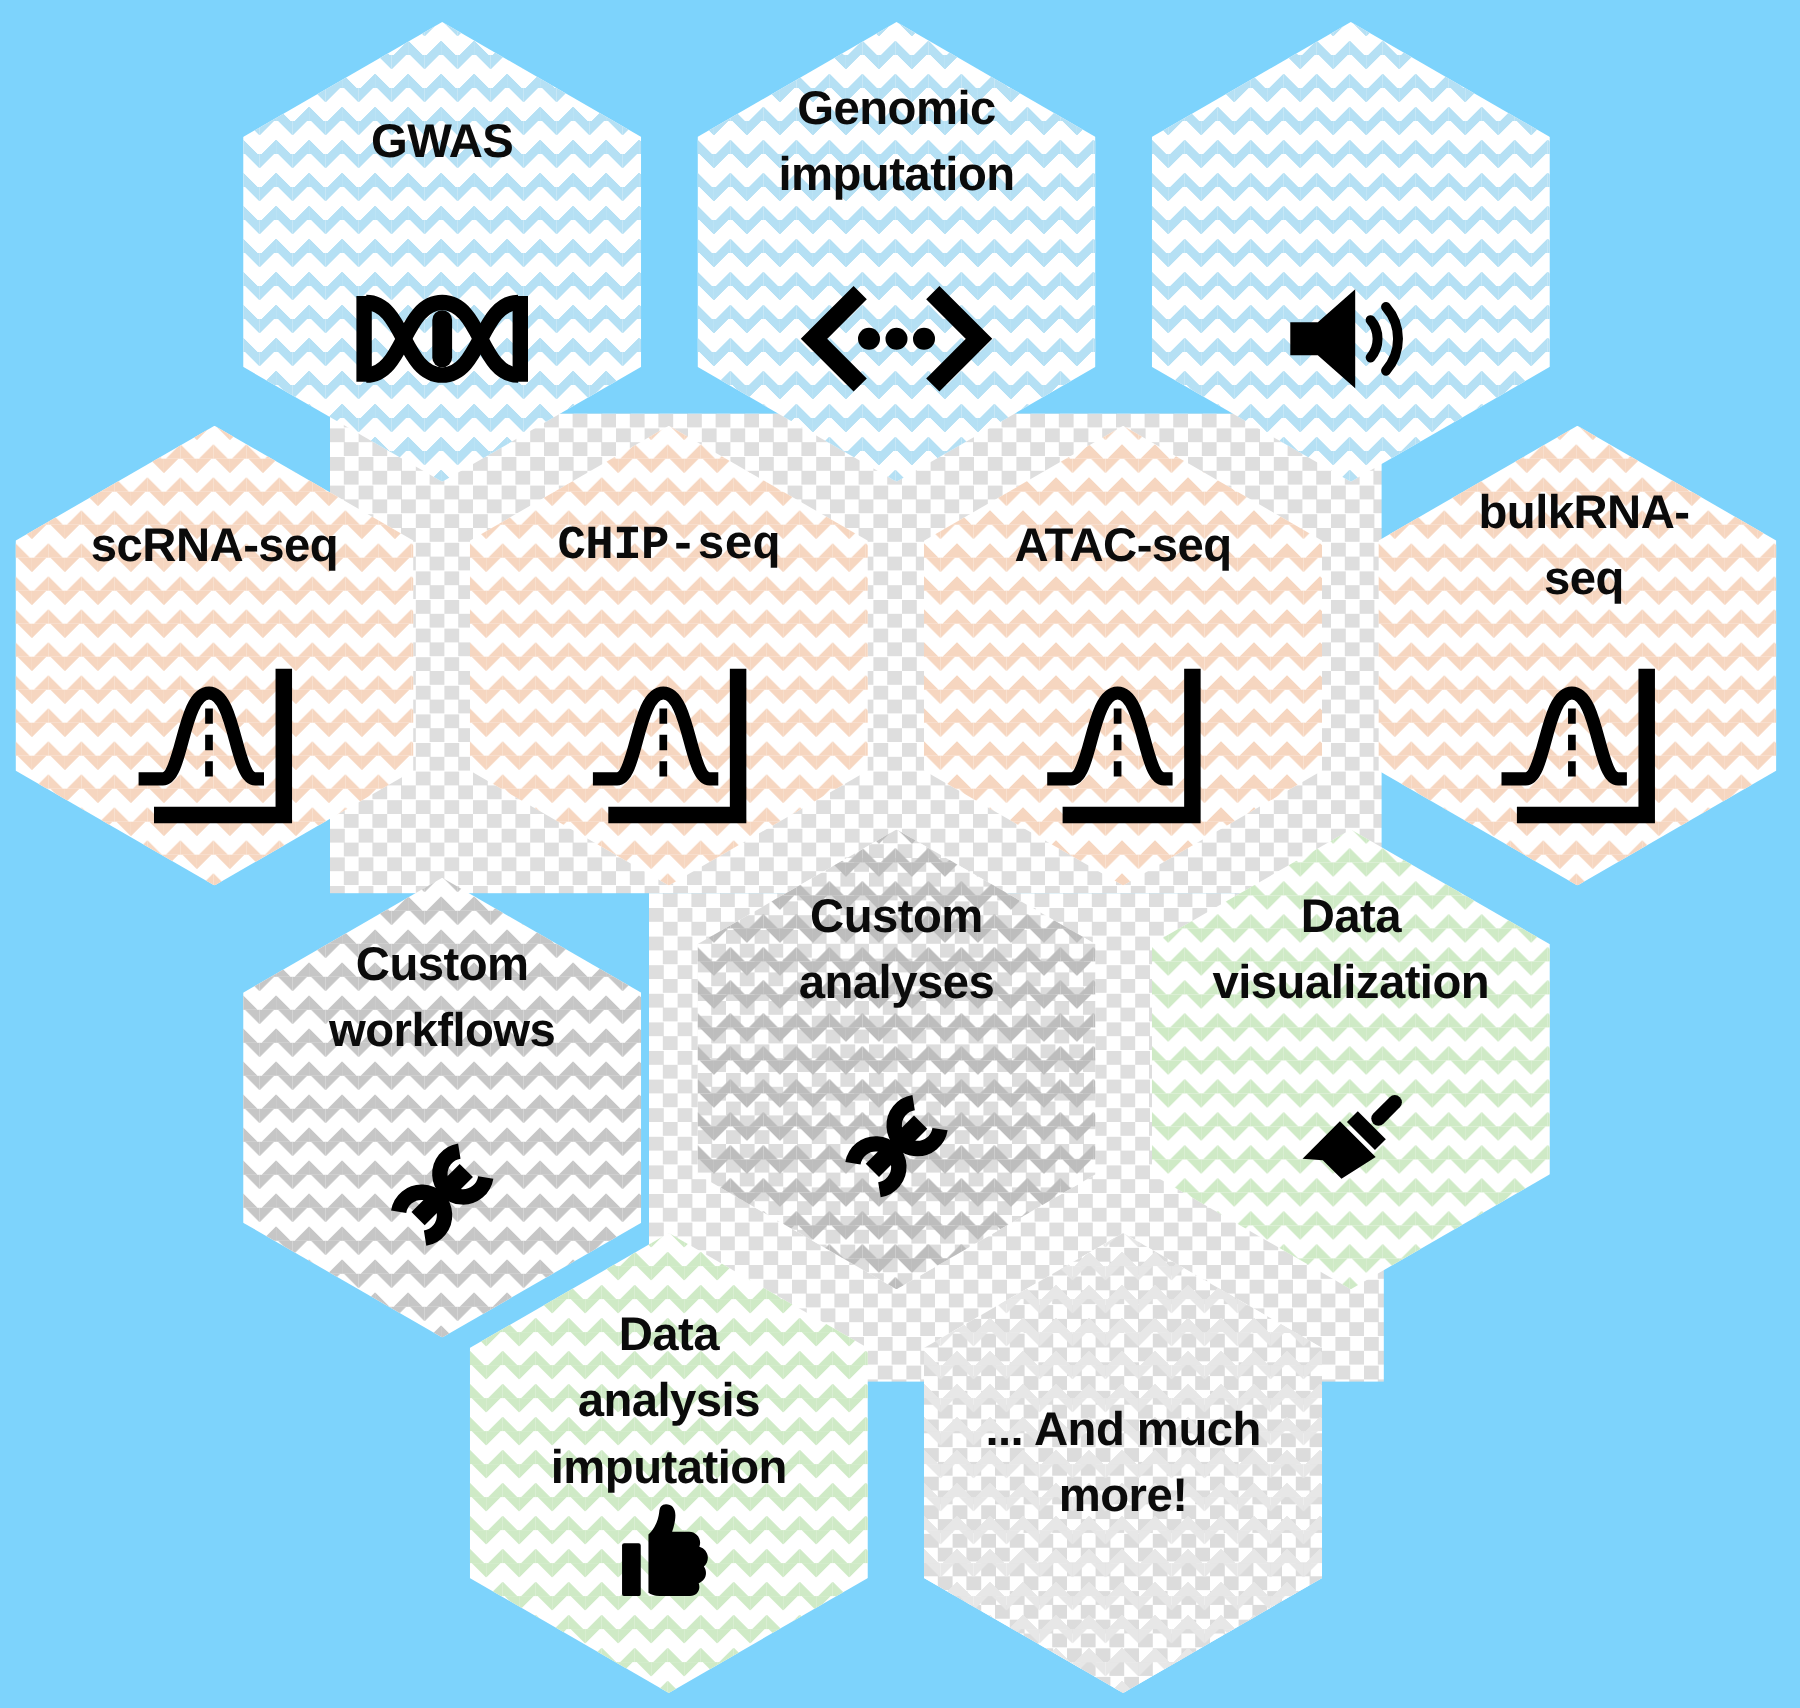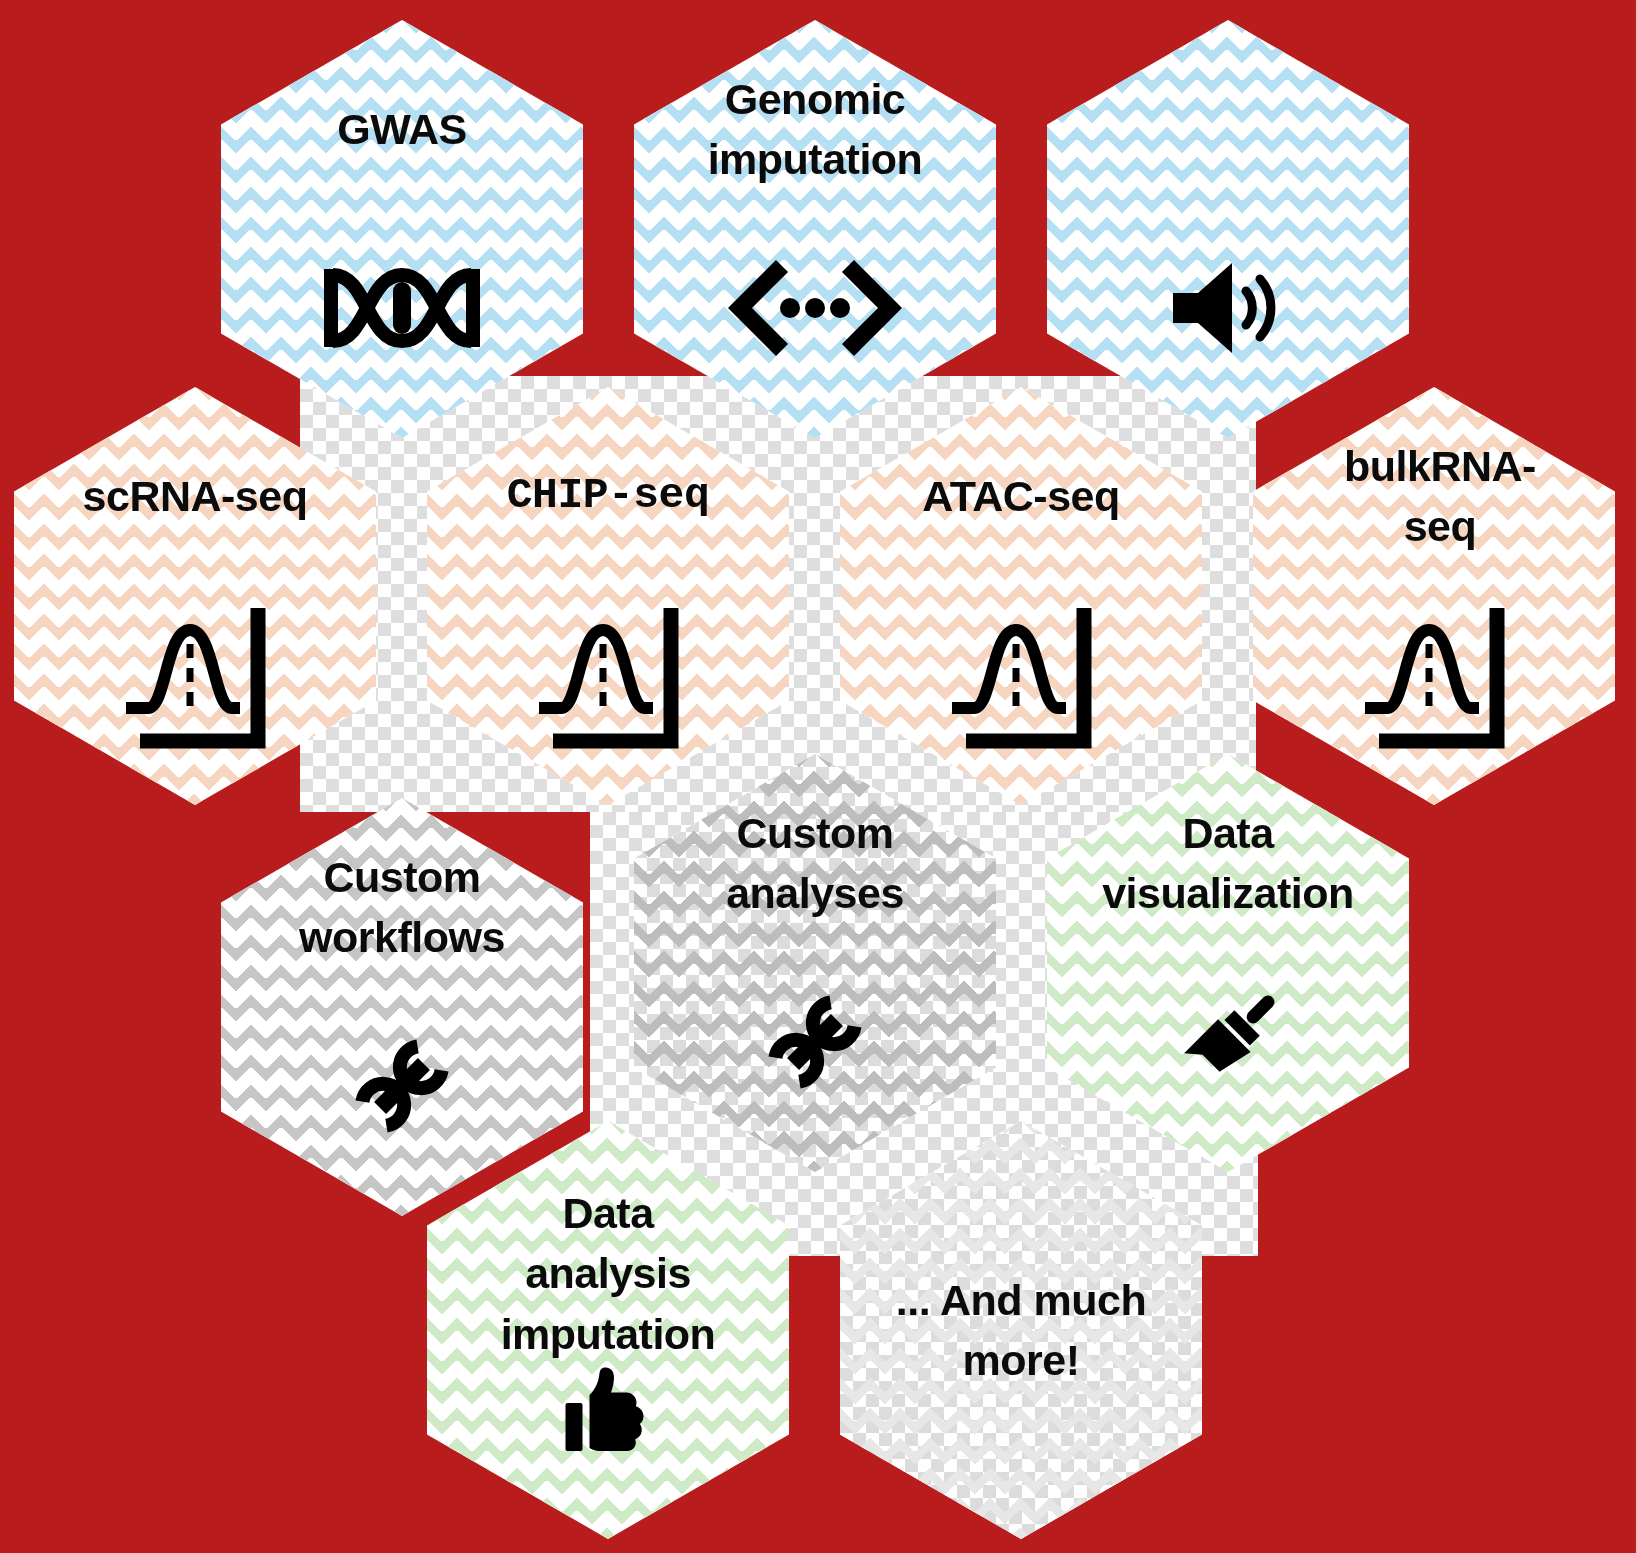--- a/index.html
+++ b/index.html
@@ -1,20 +1,20 @@
 <!DOCTYPE html>
 <html><head>
 <meta charset="utf-8">
 <style>
   html, body { margin:0; padding:0; background:#000; }
   .canvas {
     position: relative;
     width: 1636px;
     height: 1553px;
-    background: #b91c1c;
+    background: #7dd3fc;
     overflow: hidden;
     font-family: "Liberation Sans", sans-serif;
   }
   
   .checker-patch {
     position: absolute;
     background: repeating-conic-gradient(#dedede 0% 25%, #ffffff 0% 50%);
     background-size: 26px 26px;
   }
   .checker-a { left:300px; top:376px; width:956px; height:436px; }

